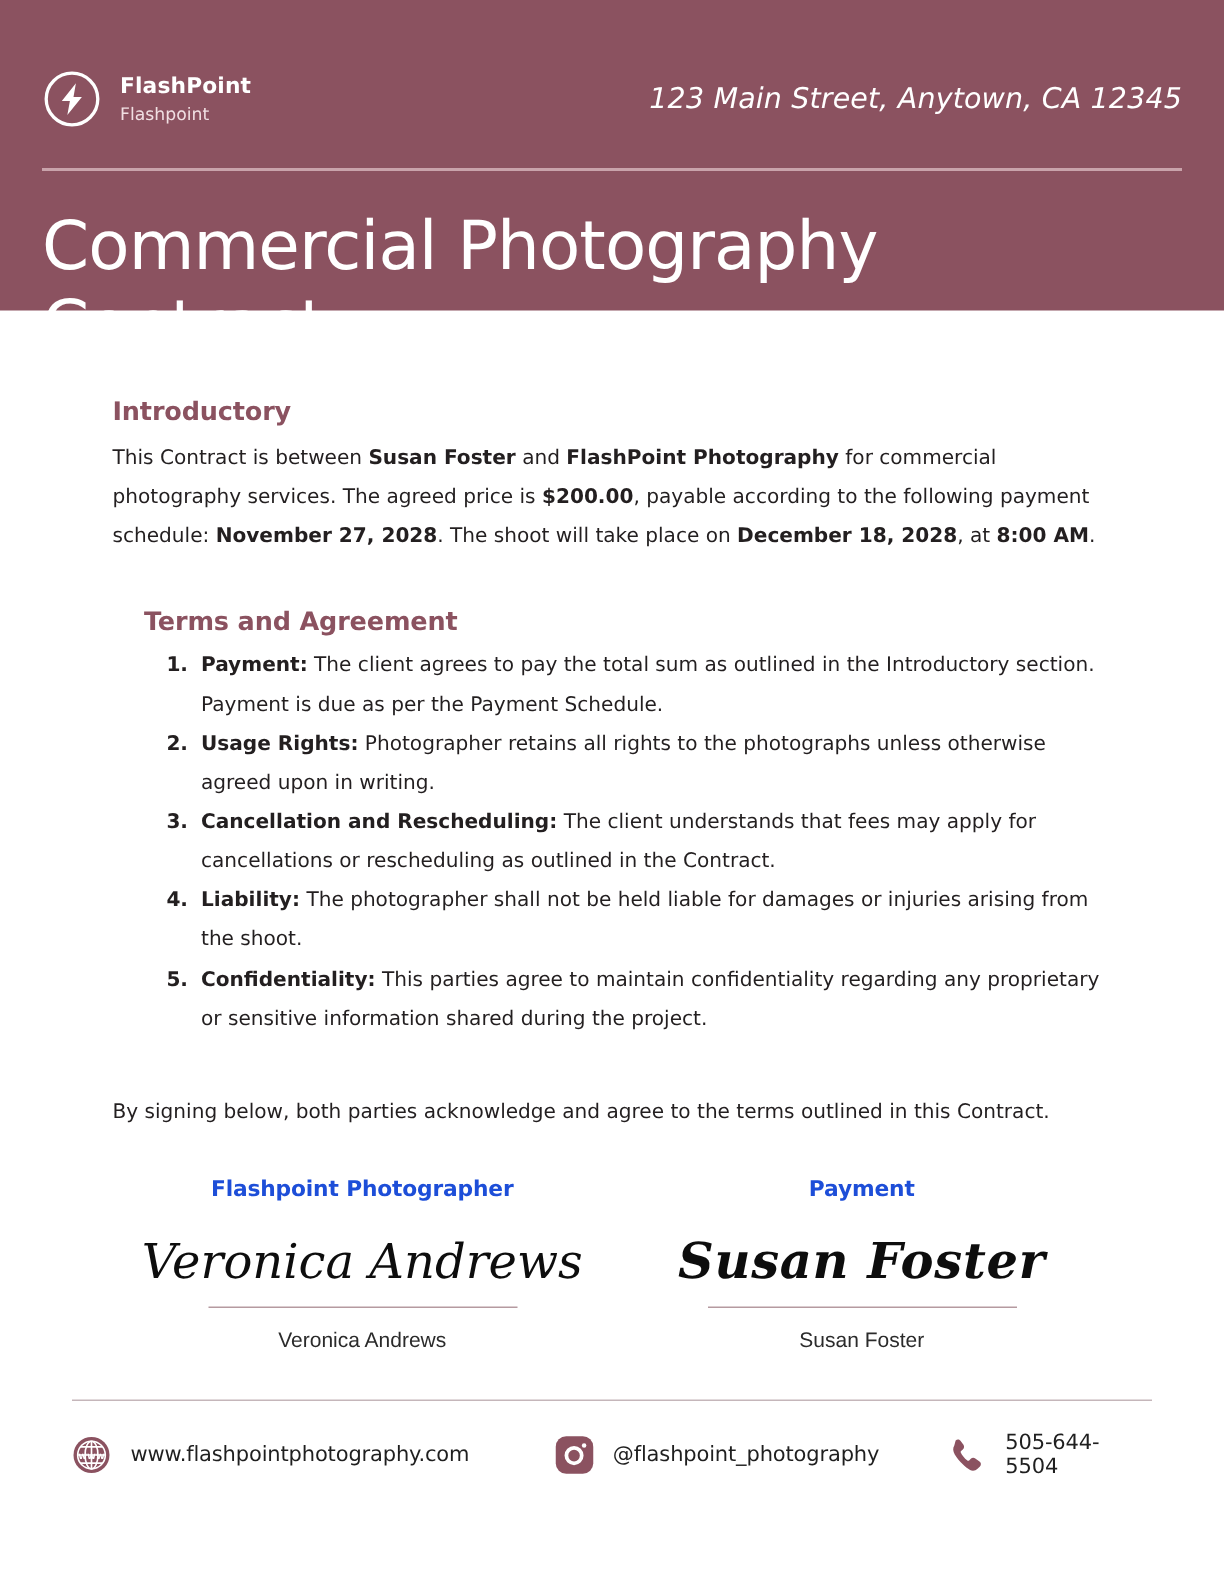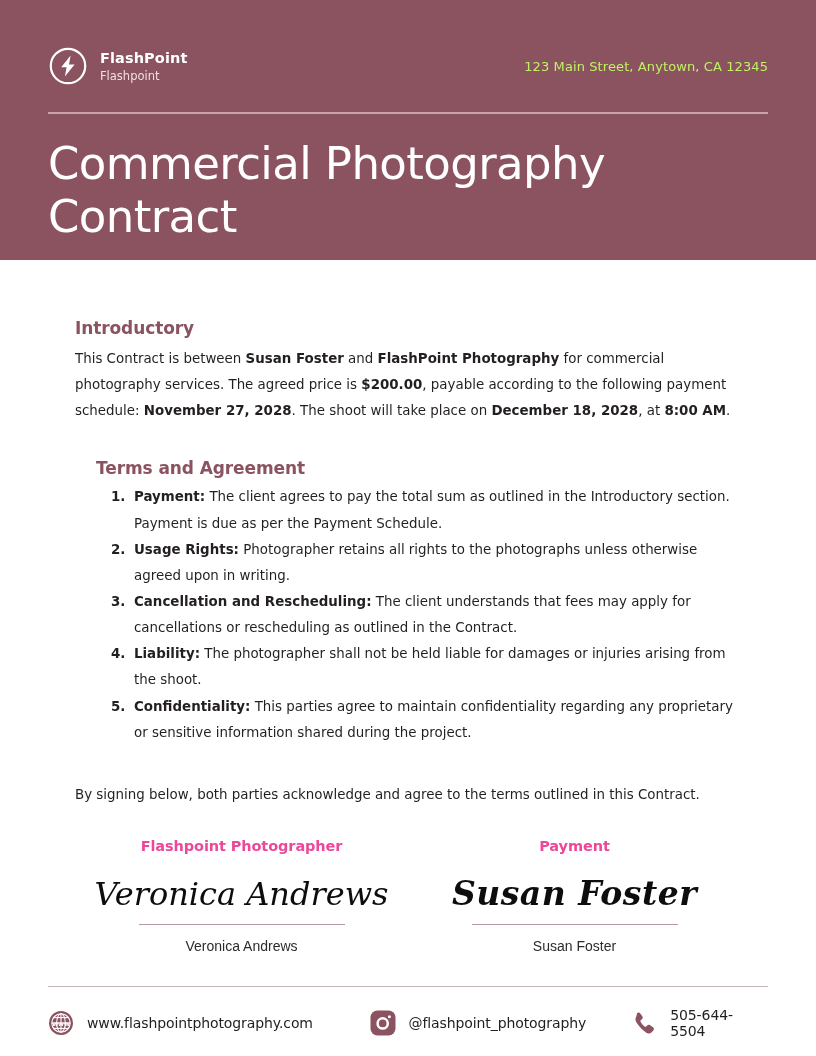--- a/index.html
+++ b/index.html
@@ -11,23 +11,23 @@
     height: 1056px;
     background: #ffffff;
     font-family: "Liberation Sans", sans-serif;
     color: #231f20;
     overflow: hidden;
   }
 
   
   .header {
     background: #8b5260;
-    height: 260px;
+    height: 207px;
     box-sizing: border-box;
-    padding: 0 48px;
+    padding: 0 28px;
     position: relative;
   }
   .header-top {
     display: flex;
     align-items: center;
     justify-content: space-between;
     padding-top: 46px;
   }
   .brand {
     display: flex;
@@ -54,23 +54,24 @@
   .brand-sub {
     font-family: "DejaVu Sans", sans-serif;
     font-size: 11.5px;
     font-weight: normal;
     color: #f0dfe2;
     display: block;
     margin-top: 3px;
   }
   .header-address {
     font-family: "DejaVu Sans", sans-serif;
-    font-size: 13px;
-    color: #bef264;
+    font-size: 19px;
+    color: #ffffff;
     letter-spacing: .1px;
+    font-style: italic;
   }
   .header-rule {
     height: 2px;
     background: #c9a3ab;
     margin-top: 26px;
   }
   .doc-title {
     font-family: "DejaVu Sans", sans-serif;
     font-weight: normal;
     font-size: 45px;
@@ -140,21 +141,21 @@
     margin-top: 30px;
   }
   .sig-col {
     flex: 1 1 0;
     text-align: center;
   }
   .sig-role {
     font-family: "DejaVu Sans", sans-serif;
     font-weight: bold;
     font-size: 14.5px;
-    color: #ec4899;
+    color: #1d4ed8;
     letter-spacing: -0.1px;
   }
   .sig-script {
     font-family: "DejaVu Serif", serif;
     font-style: italic;
     font-size: 32px;
     color: #0d0d0d;
     margin-top: 18px;
     height: 44px;
     line-height: 44px;

